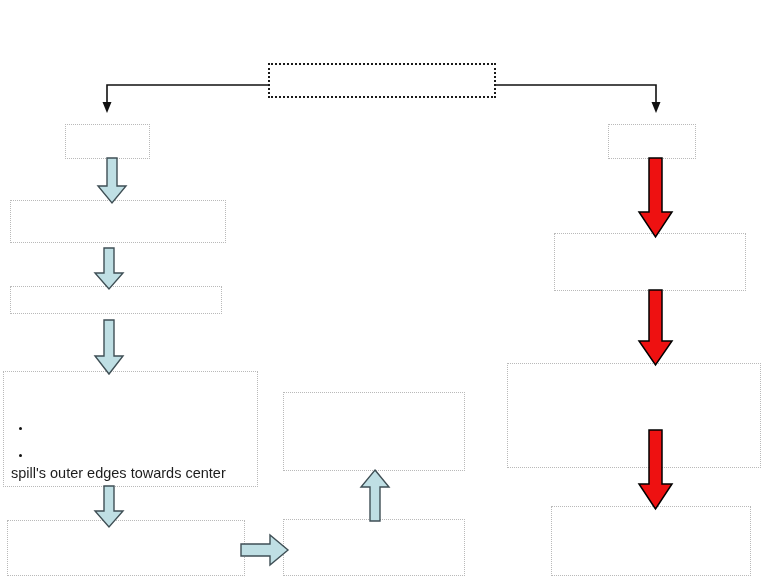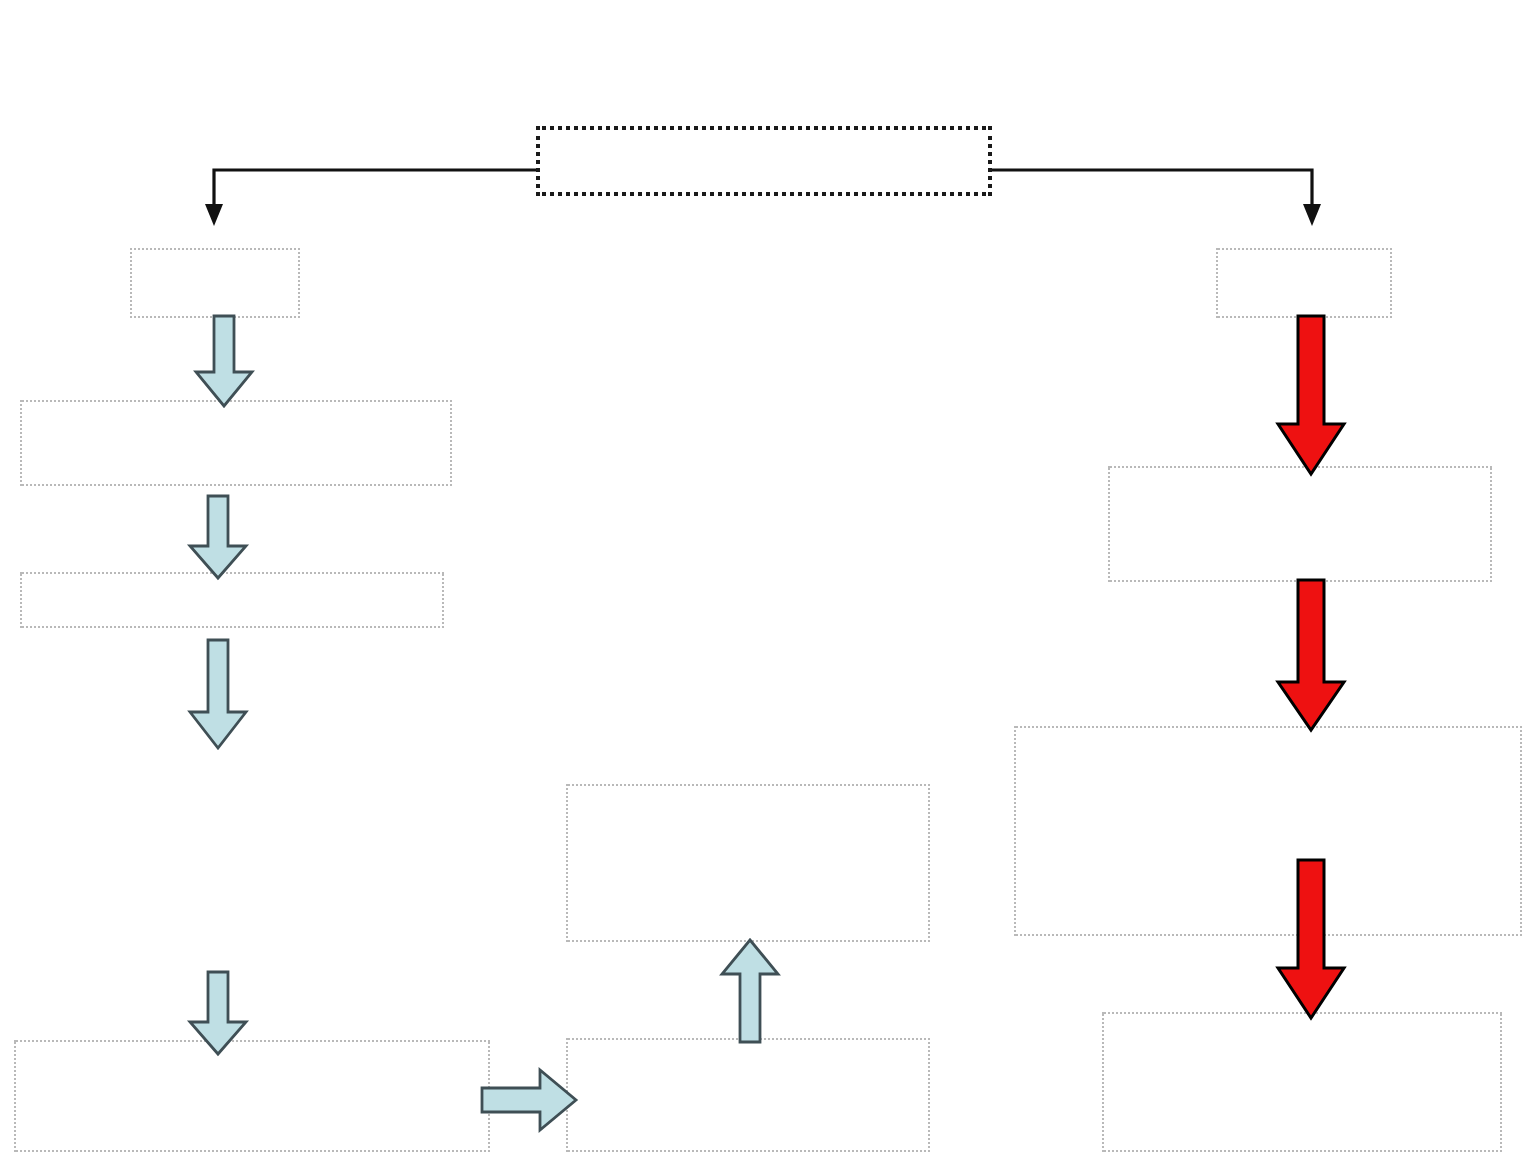--- a/index.html
+++ b/index.html
@@ -102,20 +102,27 @@
   </div>
 
   <div class="node dot-light" style="left:10px; top:200px; width:216px; height:43px;">
     <div class="node-body"></div>
   </div>
 
   <div class="node dot-light" style="left:10px; top:286px; width:212px; height:28px;">
     <div class="node-body"></div>
   </div>
 
+  <div class="node dot-light" style="left:3px; top:371px; width:255px; height:116px;">
+    <ul class="bullets" style="top:50px;">
+      <li><span></span></li>
+      <li><span></span></li>
+    </ul>
+    <div class="node-body">spill's outer edges towards center</div>
+  </div>
 
   <div class="node dot-light" style="left:7px; top:520px; width:238px; height:56px;">
     <div class="node-body"></div>
   </div>
 
   <div class="node dot-light" style="left:283px; top:392px; width:182px; height:79px;">
     <div class="node-body"></div>
   </div>
 
   <div class="node dot-light" style="left:283px; top:519px; width:182px; height:57px;">

